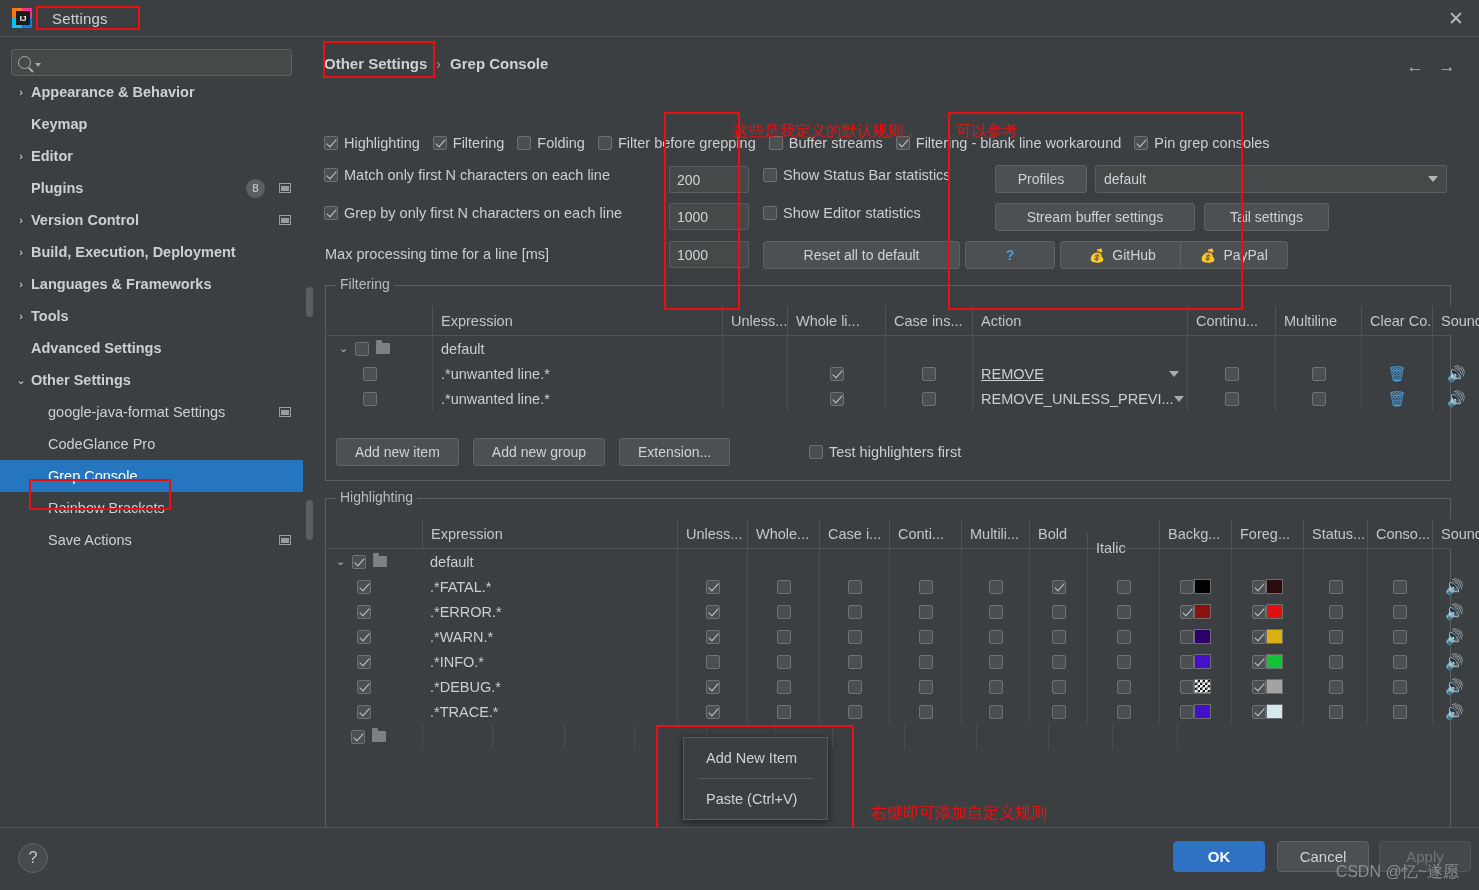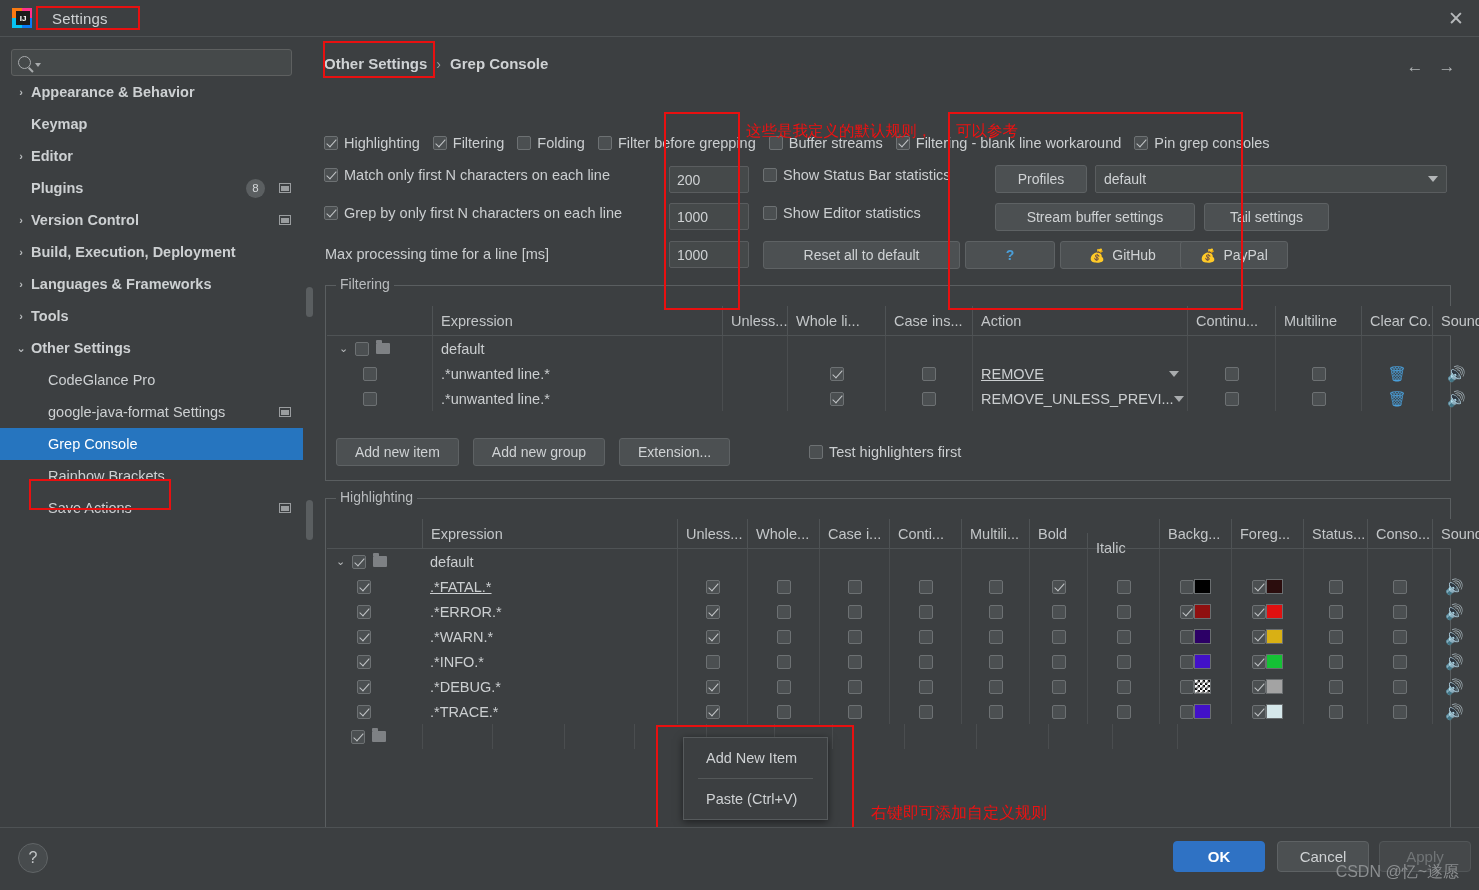--- a/index.html
+++ b/index.html
@@ -289,31 +289,35 @@
       </div>
       <div class="tree-item bold">
         <span class="arrow">›</span>
         <span class="label">Languages &amp; Frameworks</span>
       </div>
       <div class="tree-item bold">
         <span class="arrow">›</span>
         <span class="label">Tools</span>
       </div>
       <div class="tree-item bold">
+        <span class="arrow"></span>
+        <span class="label">Advanced Settings</span>
+      </div>
+      <div class="tree-item bold">
         <span class="arrow">⌄</span>
         <span class="label">Other Settings</span>
-      </div>
-      <div class="tree-item indent1">
-        <span class="arrow"></span>
-        <span class="label">CodeGlance Pro</span>
       </div>
       <div class="tree-item indent1">
         <span class="arrow"></span>
         <span class="label">google-java-format Settings</span>
         <span class="mini-sq"></span>
+      </div>
+      <div class="tree-item indent1">
+        <span class="arrow"></span>
+        <span class="label">CodeGlance Pro</span>
       </div>
       <div class="tree-item selected indent1">
         <span class="arrow"></span>
         <span class="label">Grep Console</span>
       </div>
       <div class="tree-item indent1">
         <span class="arrow"></span>
         <span class="label">Rainbow Brackets</span>
       </div>
       <div class="tree-item indent1">
@@ -548,21 +552,21 @@
           <div class="td ctr" style="width: 72px; gap: 0px;"></div>
           <div class="td ctr" style="width: 72px;"></div>
           <div class="td ctr" style="width: 64px;"></div>
           <div class="td ctr" style="width: 65px;"></div>
           <div class="td" style="width: 70px; padding-left: 12px;"></div>
         </div>
         <div class="trow" style="height: 25px;">
           <div class="td noborder" style="width: 95px; padding-left: 30px; gap: 7px; border-left: none;">
             <span class="cb checked"></span>
           </div>
-          <div class="td" style="width: 255px; border-left: none; text-decoration: underline;">.*FATAL.*</div>
+          <div class="td" style="width: 255px; border-left: none;">.*FATAL.*</div>
           <div class="td ctr" style="width: 70px;">
             <span class="cb checked"></span>
           </div>
           <div class="td ctr" style="width: 72px;">
             <span class="cb"></span>
           </div>
           <div class="td ctr" style="width: 70px;">
             <span class="cb"></span>
           </div>
           <div class="td ctr" style="width: 72px;">
@@ -838,21 +842,21 @@
     <div class="hscroll" style="left:1px;top:354px;width:1124px;">
       <div class="thumb" style="left:0;width:990px;"></div>
     </div>
   </div>
   <div class="vscroll" style="left:2px;top:463px;height:360px;">
     <div class="thumb" style="top:0;height:40px;"></div>
   </div>
 
   <div class="redbox" style="left:361px;top:75px;width:76px;height:198px;"></div>
   <div class="redbox" style="left:645px;top:75px;width:295px;height:198px;"></div>
-  <div class="redtxt" style="left:443px;top:84px;">这些是我定义的默认规则，</div>
+  <div class="redtxt" style="left:430px;top:84px;">这些是我定义的默认规则，</div>
   <div class="redtxt" style="left:653px;top:84px;">可以参考</div>
 
   <div class="redbox" style="left:20px;top:4px;width:112px;height:37px;"></div>
 
   <div class="redbox" style="left:353px;top:688px;width:198px;height:104px;"></div>
   <div id="ctxmenu" style="left:380px;top:700px;width:145px;">
       <div class="ctx-item">Add New Item</div>
       <div class="ctx-sep"></div>
       <div class="ctx-item">Paste (Ctrl+V)</div>
     </div>

